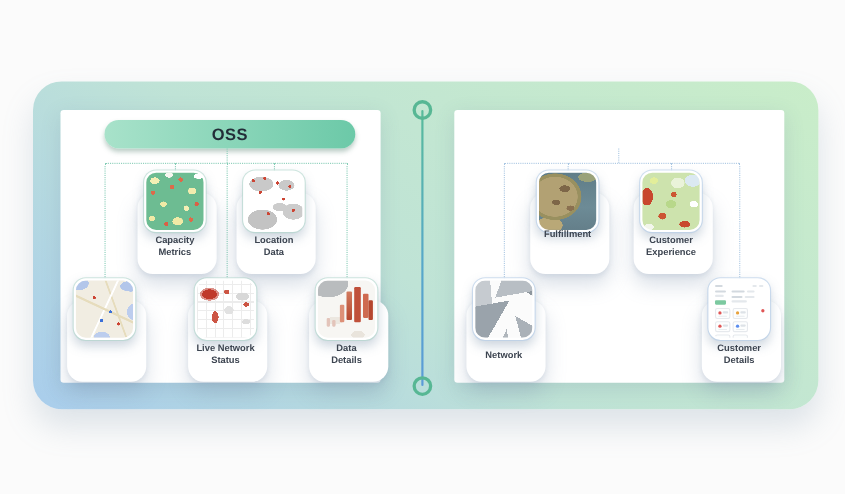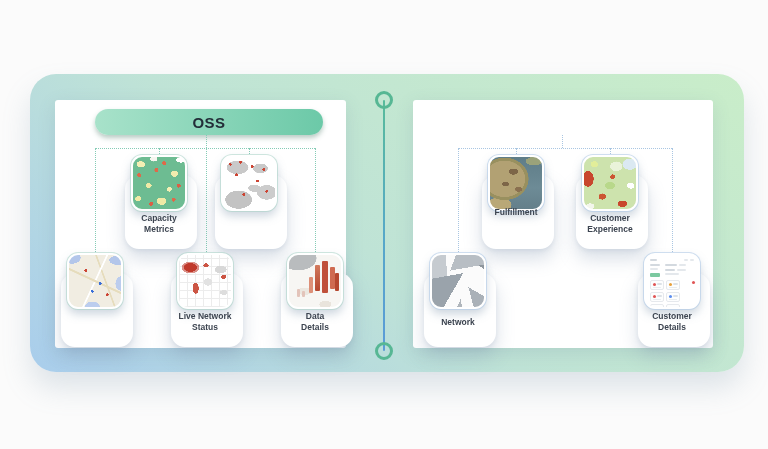--- a/index.html
+++ b/index.html
@@ -231,20 +231,22 @@
     <div class="node" style="left:62px;top:55px;">
       <div class="card"></div>
       <div class="thumb t-capacity"></div>
       <div class="label">Capacity
 Metrics</div>
     </div>
 
     <div class="node" style="left:152px;top:55px;">
       <div class="card"></div>
       <div class="thumb t-location"></div>
+      <div class="label">Location
+Data</div>
     </div>
 
     <div class="node" style="left:-2px;top:153px;">
       <div class="card"></div>
       <div class="thumb t-network"></div>
     </div>
 
     <div class="node" style="left:108px;top:153px;">
       <div class="card"></div>
       <div class="thumb t-livenet"></div>

